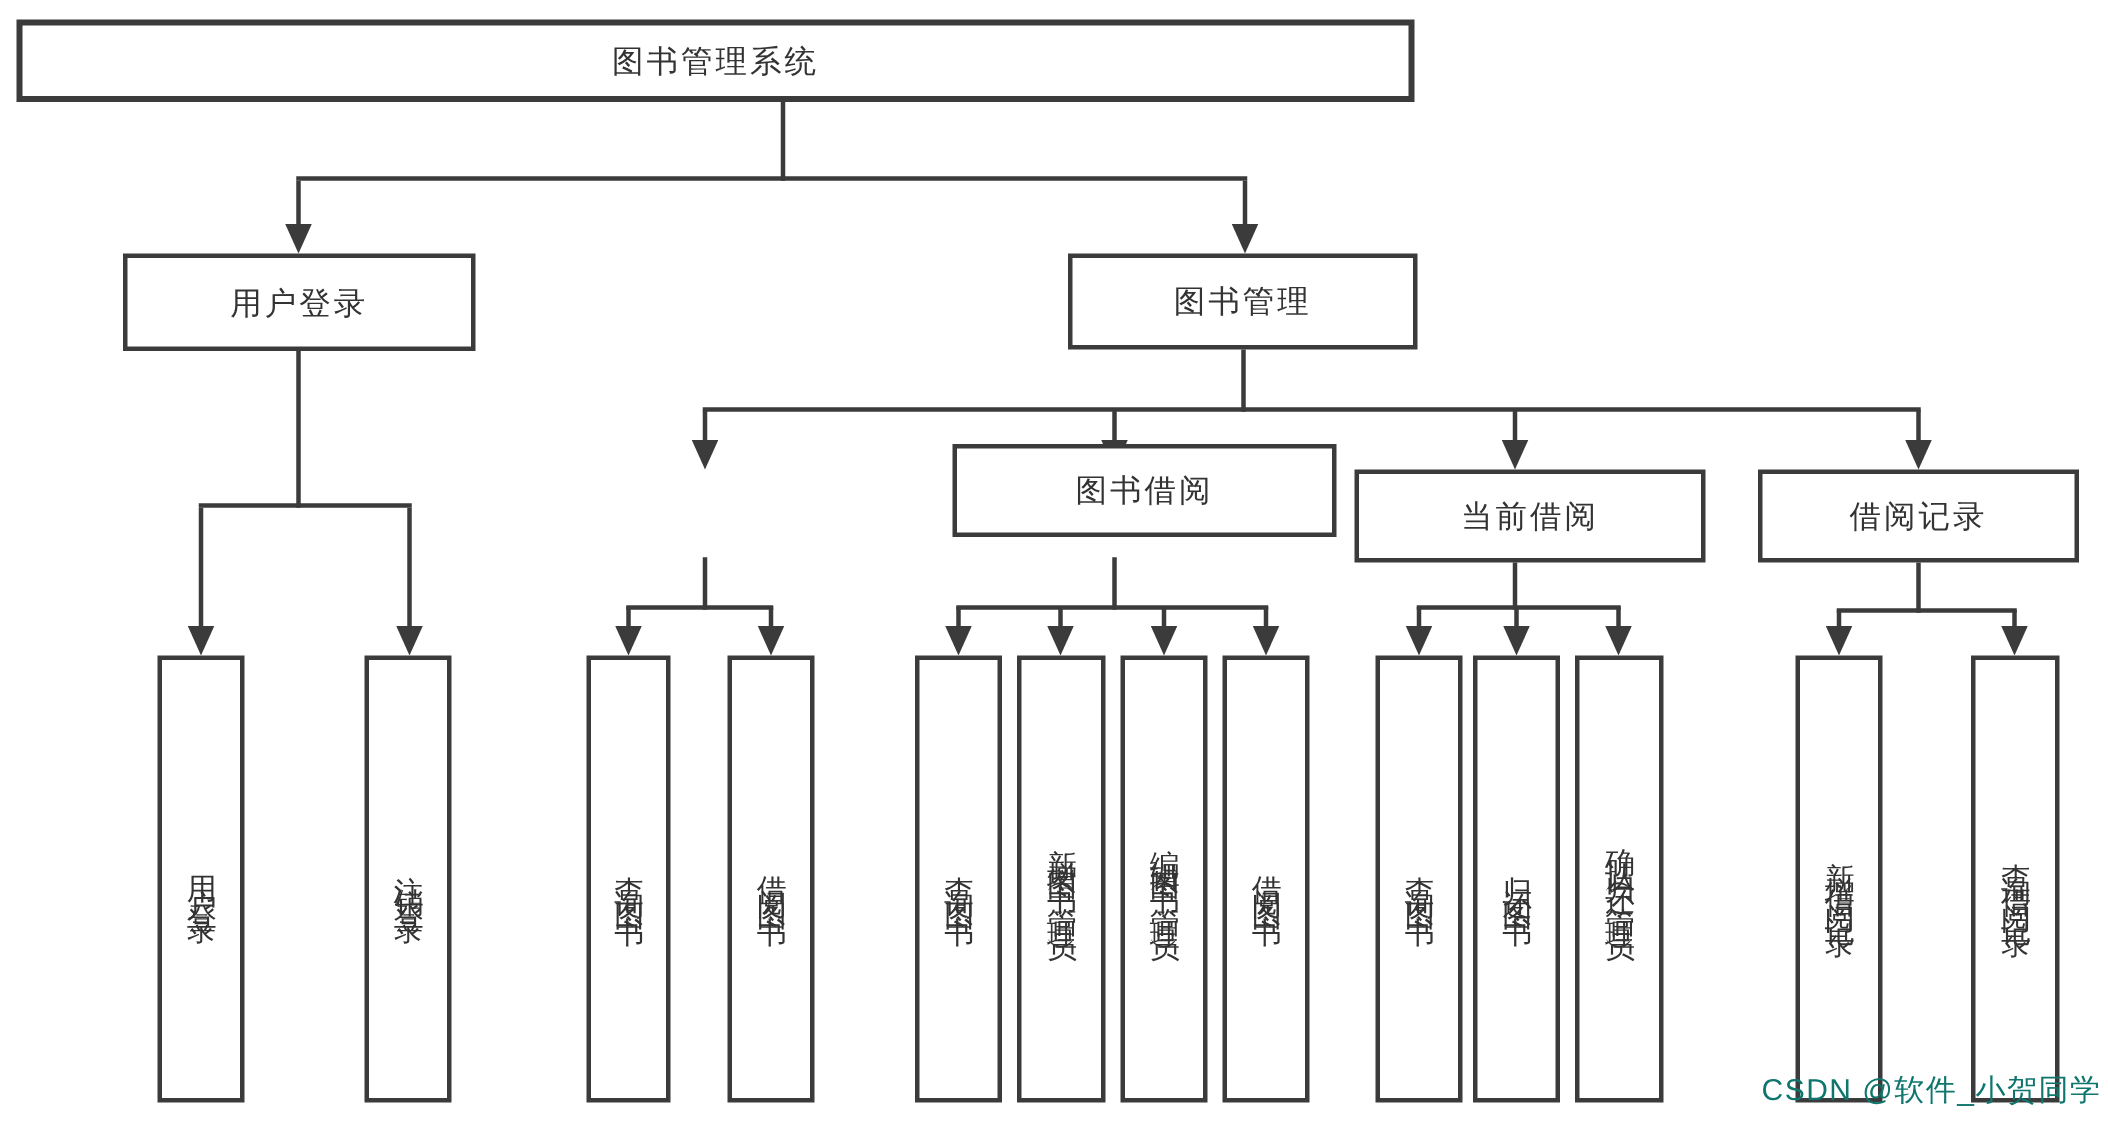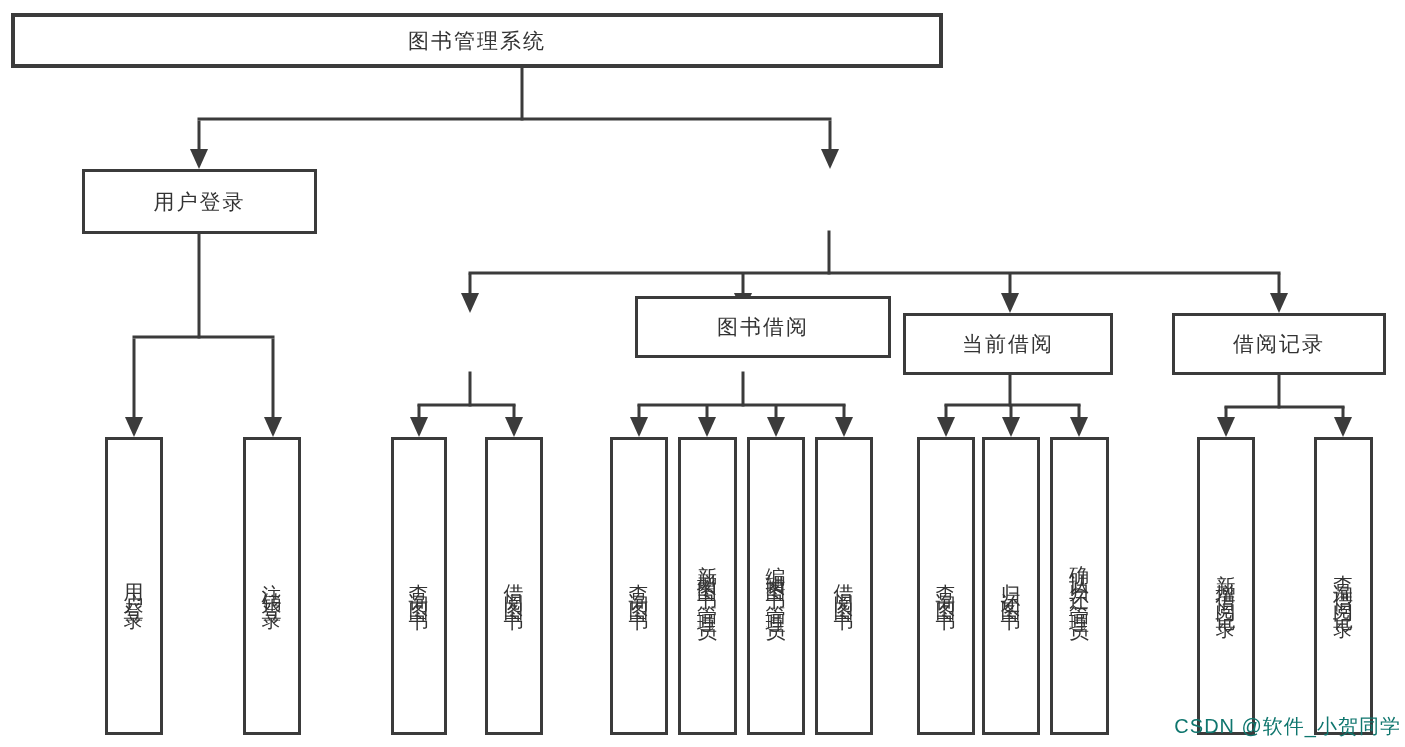--- a/index.html
+++ b/index.html
@@ -107,25 +107,28 @@
     </g>
   </svg>
 
   <div class="node root h" style="left:11px; top:13px; width:932px; height:55px;">
     <span>图书管理系统</span>
   </div>
 
   <div class="node h" style="left:82px; top:169px; width:235px; height:65px;">
     <span>用户登录</span>
   </div>
+  <div class="node h" style="left:712px; top:169px; width:233px; height:64px;">
+    <span>图书管理</span>
+  </div>
 
   <div class="node h" style="left:635px; top:296px; width:256px; height:62px;font-family:Liberation Mono, monospace;">
     <span>图书借阅</span>
   </div>
-  <div class="node h" style="left:903px; top:313px; width:210px; height:62px;">
+  <div class="node h" style="left:903px; top:313px; width:234px; height:62px;">
     <span>当前借阅</span>
   </div>
   <div class="node h" style="left:1172px; top:313px; width:214px; height:62px;text-align:center;">
     <span>借阅记录</span>
   </div>
 
   <div class="node leaf" style="left:105px; top:437px; width:58px; height:298px;">
     <span>用户登录</span>
   </div>
   <div class="node leaf" style="left:243px; top:437px; width:58px; height:298px;">

